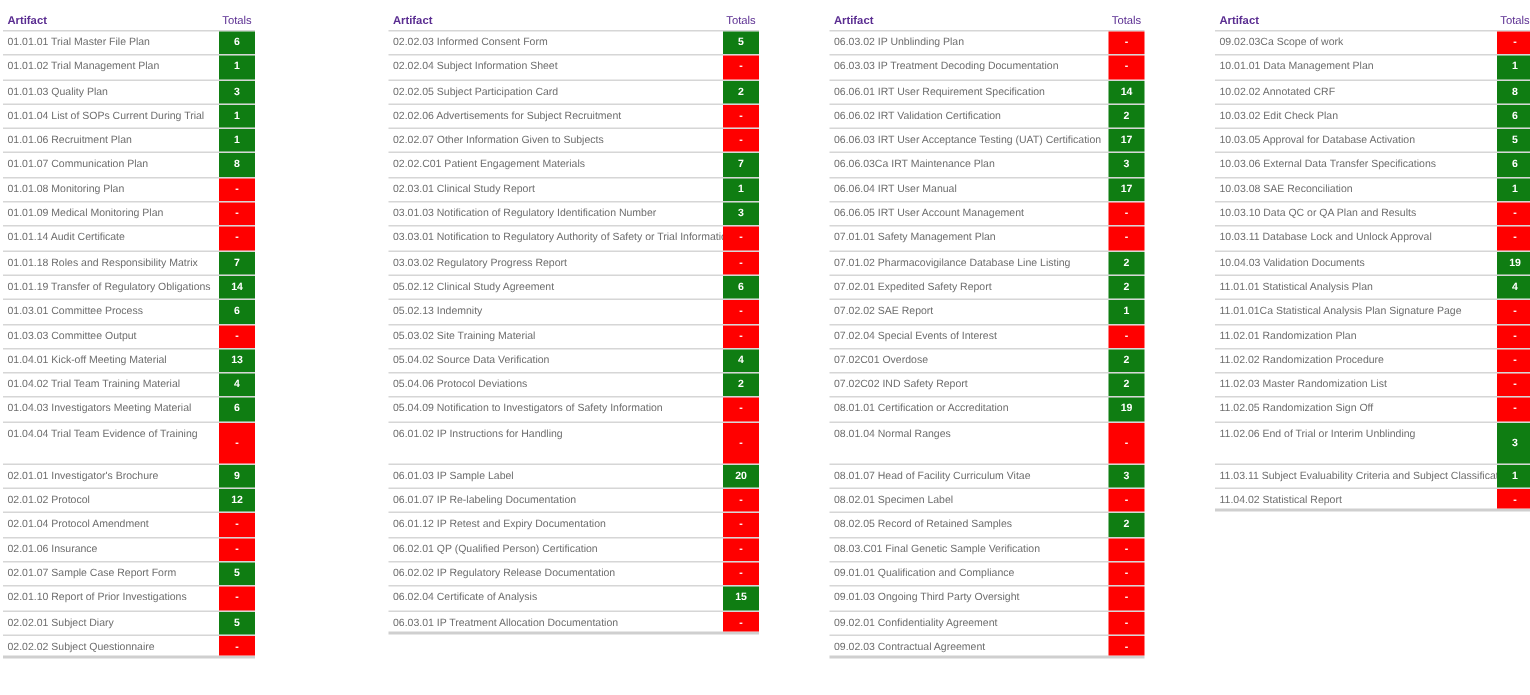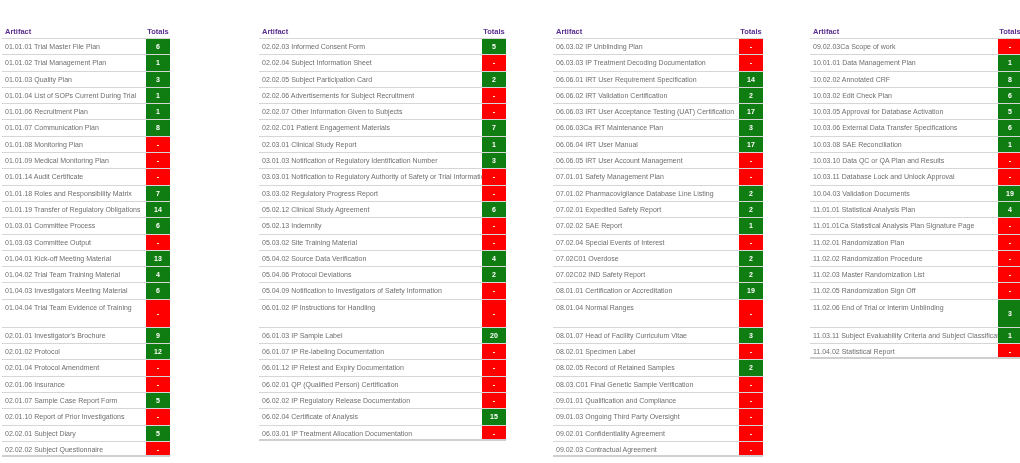--- a/index.html
+++ b/index.html
@@ -1,21 +1,21 @@
 <!DOCTYPE html>
 <html><head>
 <meta charset="utf-8">
 <style>
   html, body { margin: 0; padding: 0; background: #ffffff; }
   body { width: 1020px; height: 463px; position: relative; overflow: hidden;
          font-family: "Liberation Sans", sans-serif; }
   .tbl { position: absolute; top: 6px; }
-  .hdr { display: flex; height: 14px; align-items: center; margin-top: 18px; }
+  .hdr { display: flex; height: 14px; align-items: center; }
   .hdr .a { flex: 1; font-size: 7.5px; font-weight: bold; color: #5a2d91; padding-left: 3px; }
-  .hdr .t { width: 24px; text-align: center; font-size: 7.5px; font-weight: bold; color: #5a2d91; }
+  .hdr .t { width: 24px; text-align: center; font-size: 7.5px; font-weight: normal; color: #5a2d91; }
   .row { display: flex; height: 16.3px; border-top: 1px solid #d6d6d6; box-sizing: border-box; }
   .row:last-child { border-bottom: 2px solid #cfcfcf; }
   .row .a { flex: 1; font-size: 7px; color: #6e6e6e; padding-left: 3px; line-height: 15px;
             white-space: nowrap; overflow: hidden; }
   .row .t { width: 24px; font-size: 7px; font-weight: bold; color: #fff; text-align: center;
             line-height: 15px; }
   .row.tall { height: 28px; }
   .row.tall .t { line-height: 27px; }
   .g { background: #0f7d12; }
   .r { background: #ff0000; }

